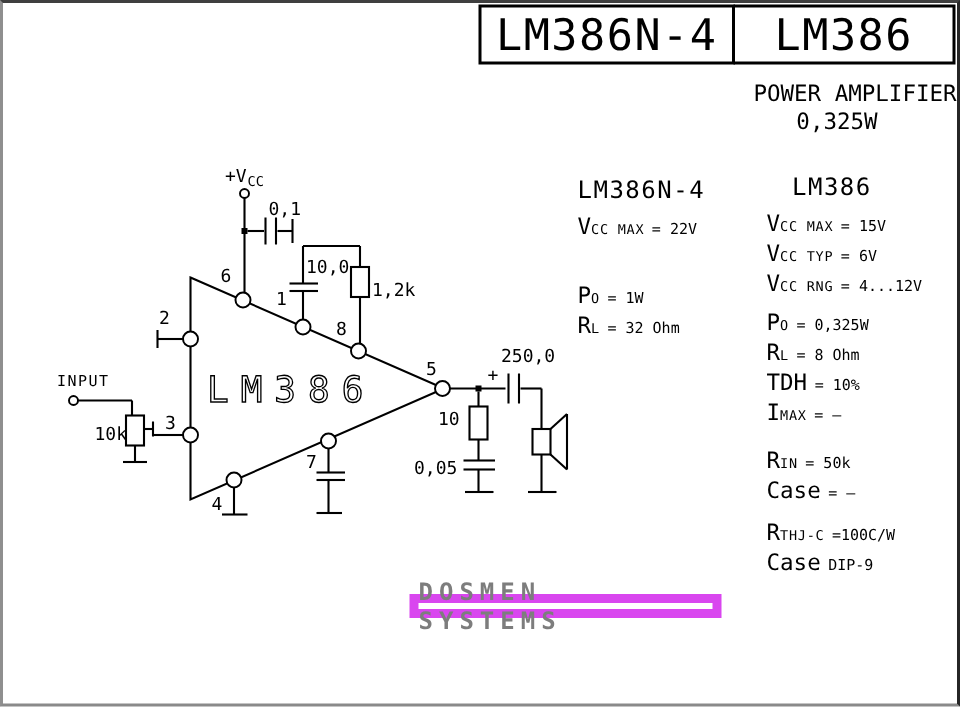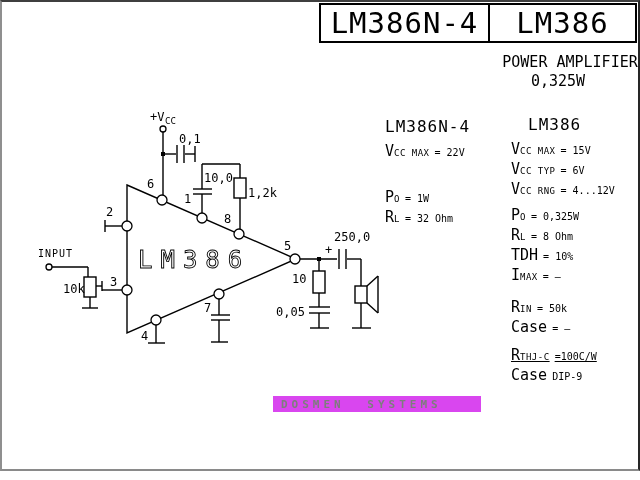--- a/index.html
+++ b/index.html
@@ -25,26 +25,26 @@
   .sptitle{font-size:16px;letter-spacing:1px;margin-bottom:4px;}
   #specR .sptitle{padding-left:17px;}
   .srow{height:20px;font-size:15px;}
   .srow .b{font-size:15px;}
   .srow .s{font-size:9px;letter-spacing:0.5px;}
   .srow .v{font-size:10px;margin-left:5px;}
   .mtA{margin-top:26px;}
   .mtB{margin-top:6px;}
   .mtC{margin-top:4px;}
   .mtD{margin-top:12px;}
-  .mtE{margin-top:8px;text-decoration:underline;}
+  .mtE{margin-top:8px;}
   
   #brandbox{left:273px;top:396px;width:208px;height:16px;
-            border:8px solid #d946ef;box-sizing:border-box;
+            border:6px solid #d946ef;box-sizing:border-box;
             display:flex;align-items:center;justify-content:flex-start;
-            font-size:11px;font-weight:bold;letter-spacing:4px;word-spacing:12px;
+            font-size:16px;font-weight:bold;letter-spacing:4px;word-spacing:12px;
             color:#7d7d7d;}
   
   #schem{left:0;top:0;}
   #schem line,#schem path,#schem rect.o,#schem polyline{stroke:#000;stroke-width:1.4;fill:none;}
   #schem rect.o{fill:#fff;}
   #schem circle.pin{fill:#fff;stroke:#000;stroke-width:1.3;}
   #schem rect.dot{fill:#000;stroke:none;}
   #schem text{font-family:"DejaVu Sans Mono",monospace;fill:#000;font-size:12px;}
   #schem text.ic{font-size:24px;letter-spacing:8px;fill:none;stroke:#000;stroke-width:0.9;}
   #schem text.sm{font-size:9px;}

